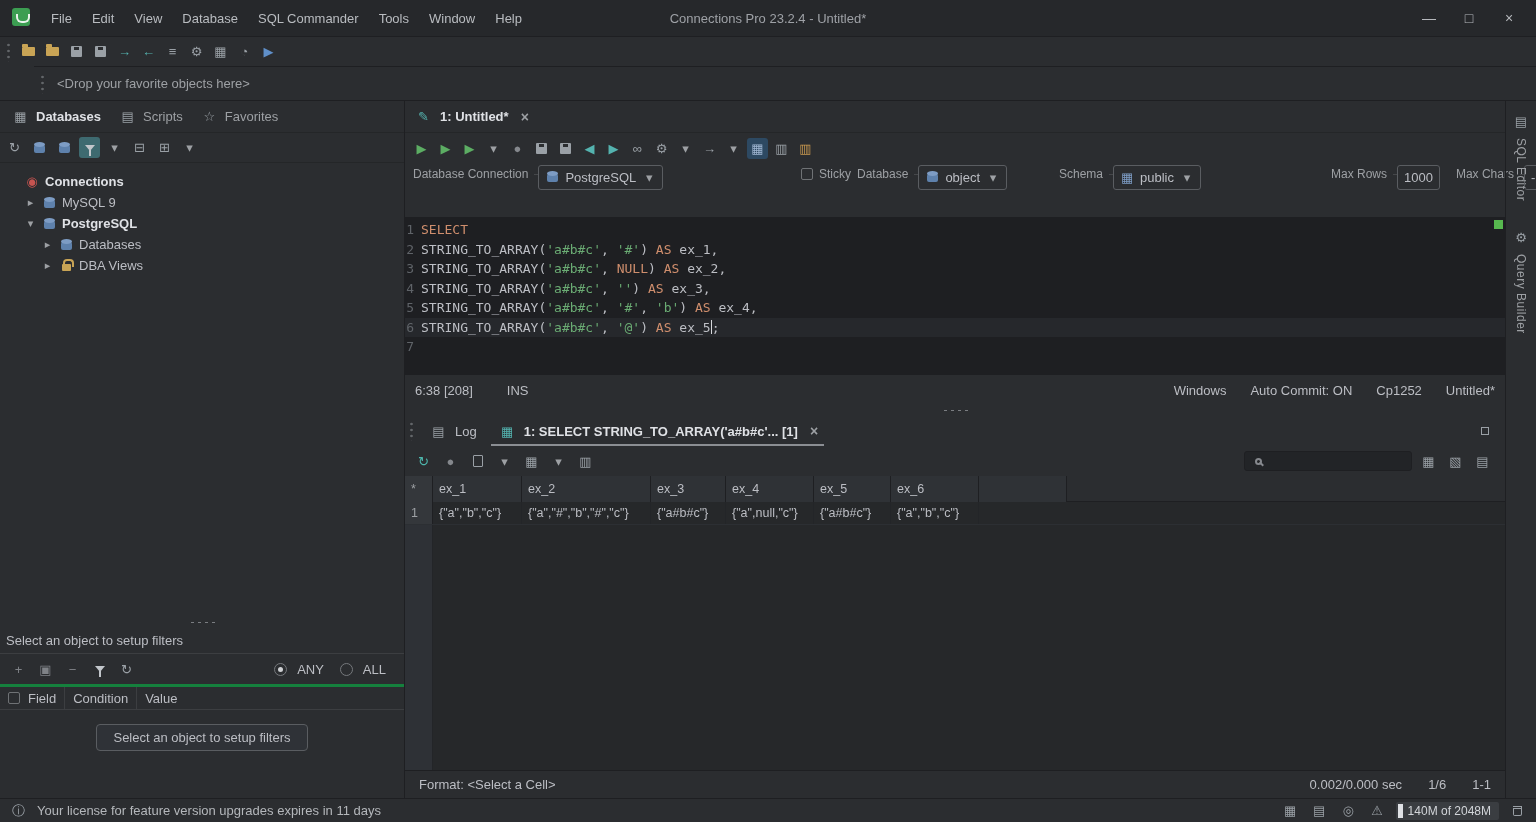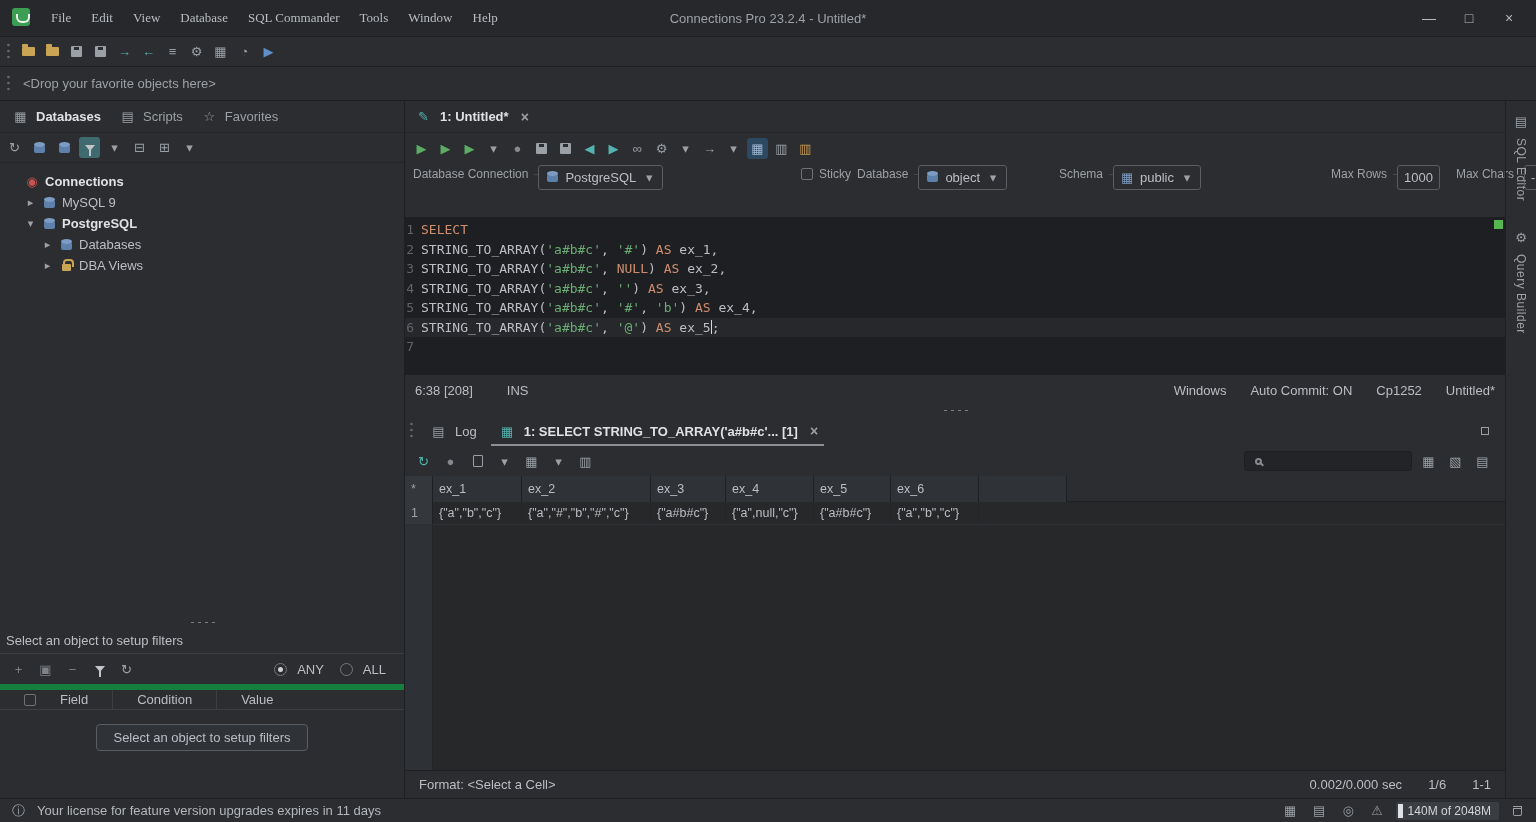--- a/index.html
+++ b/index.html
@@ -2,27 +2,27 @@
 <html><head>
 <meta charset="utf-8">
 <style>
   html,body{margin:0;padding:0;background:#151618;}
   *{box-sizing:border-box;}
   .app{width:1536px;height:822px;display:flex;flex-direction:column;overflow:hidden;
        background:#2b2d30;color:#bcbec4;font-family:"Liberation Sans","DejaVu Sans",sans-serif;font-size:13px;}
   
   .titlebar{height:36px;flex:0 0 36px;display:flex;align-items:center;background:#26282b;position:relative;padding:0 10px;}
   .menus{display:flex;margin-left:10px;}
-  .menu-item{padding:0 10px;color:#b9bcc0;cursor:default;font-family:Liberation Serif, serif;}
+  .menu-item{padding:0 10px;color:#b9bcc0;cursor:default;}
   .win-title{position:absolute;left:50%;transform:translateX(-50%);color:#9ea1a6;}
   .winctl{margin-left:auto;display:flex;gap:18px;padding-right:6px;}
   .winctl .ic{width:22px;height:22px;font-size:14px;}
   
   .maintb{height:30px;flex:0 0 30px;display:flex;align-items:center;gap:3px;padding:0 6px;border-top:1px solid #1e1f22;}
-  .dropbar{height:34px;flex:0 0 34px;display:flex;align-items:center;gap:8px;padding:0 6px;border-top:1px solid #1e1f22;color:#9da0a4;}
+  .dropbar{height:34px;flex:0 0 34px;display:flex;align-items:center;gap:8px;padding:0 6px;border-top:1px solid #1e1f22;color:#9da0a4;margin-left:34px;}
   .ic{display:inline-flex;align-items:center;justify-content:center;width:21px;height:21px;font-size:13px;line-height:1;cursor:default;}
   .on-teal{background:#3e6a70;border-radius:3px;}
   .on-blue{background:#2d4962;border-radius:3px;}
   .vgrip{width:5px;height:20px;background-image:radial-gradient(#63666a 1px,transparent 1.3px);background-size:5px 6px;margin-right:4px;}
   .hdots{width:26px;height:5px;background-image:radial-gradient(#7a7d81 1px,transparent 1.3px);background-size:7px 5px;margin:3px auto;}
   
   .ic i{display:block;}
   .ico-logo{width:18px;height:18px;background:#3c9e52;border-radius:3px;position:relative;}
   .ico-logo::after{content:"";position:absolute;left:4px;top:6px;width:10px;height:7px;border:2px solid #eaf3ec;border-top:none;border-radius:0 0 6px 6px;}
   .ico-folder{width:13px;height:9px;background:#c9a455;border-radius:1px;position:relative;}
@@ -53,21 +53,21 @@
   .ltoolbar{height:30px;flex:0 0 30px;display:flex;align-items:center;gap:4px;padding:0 4px;border-bottom:1px solid #242628;}
   .tree{flex:1;min-height:0;padding-top:8px;overflow:hidden;}
   .trow{height:21px;display:flex;align-items:center;gap:5px;cursor:default;}
   .trow .chev{width:11px;color:#9da0a4;font-size:11px;text-align:center;flex:0 0 11px;}
   .trow .ic{width:16px;height:16px;}
   .trow.b .tl{color:#dfe1e5;font-weight:bold;}
   .fhint{flex:0 0 26px;display:flex;align-items:center;padding:0 6px;border-bottom:1px solid #3c3e41;color:#bcbec4;}
   .ftoolbar{flex:0 0 30px;display:flex;align-items:center;gap:6px;padding:0 8px;}
   .ftoolbar .spacer{flex:1;}
   .rlabel{color:#bcbec4;margin-right:10px;margin-left:4px;}
-  .fcols{flex:0 0 26px;display:flex;align-items:center;border-top:6px solid #15803d;border-bottom:1px solid #3c3e41;padding:0 24px;gap:24px;}
+  .fcols{flex:0 0 26px;display:flex;align-items:center;border-top:3px solid #15803d;border-bottom:1px solid #3c3e41;padding:0 8px;gap:8px;}
   .fcol{color:#bcbec4;}
   .vsep{width:1px;height:100%;background:#3c3e41;}
   .fbtnwrap{flex:0 0 88px;}
   .fbtn{display:block;margin:14px auto 0;padding:5px 16px;background:#2f3237;border:1px solid #5a5d61;border-radius:4px;color:#bcbec4;font-size:13px;font-family:inherit;cursor:default;}
   
   .center{flex:1;display:flex;flex-direction:column;min-width:0;min-height:0;}
   .ctabs{height:32px;flex:0 0 32px;display:flex;align-items:center;padding:0 8px;border-bottom:1px solid #242628;}
   .ctab{display:flex;align-items:center;gap:6px;font-weight:bold;color:#dfe1e5;}
   .closex{color:#9da0a4;font-size:14px;margin-left:6px;cursor:default;}
   .sqltb{height:30px;flex:0 0 30px;display:flex;align-items:center;gap:3px;padding:0 6px;}

